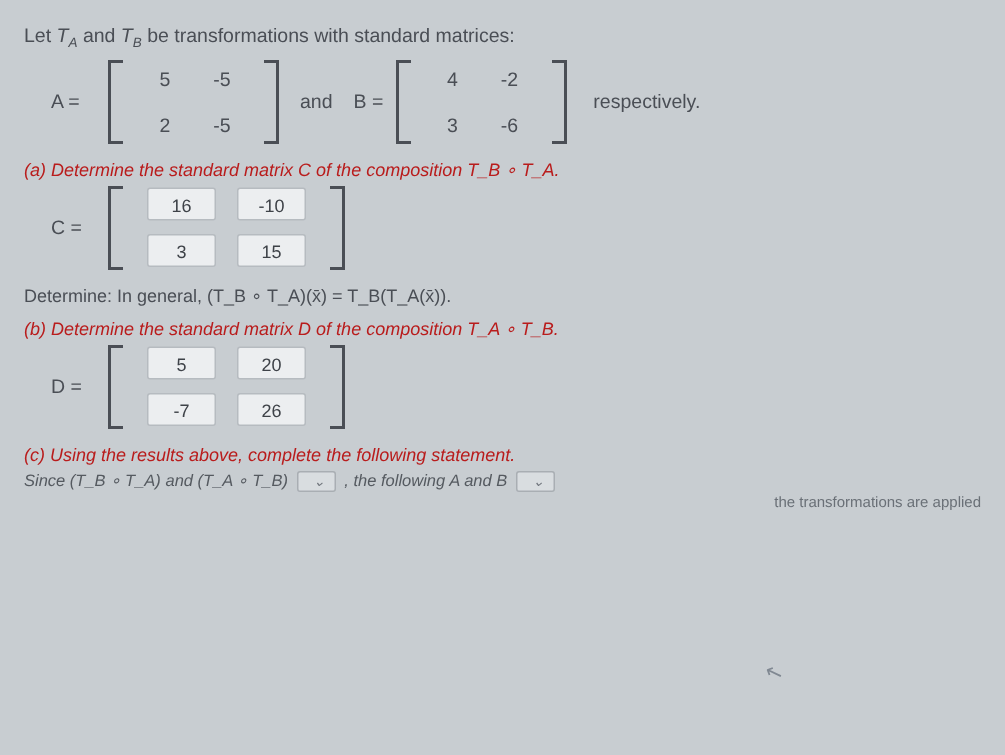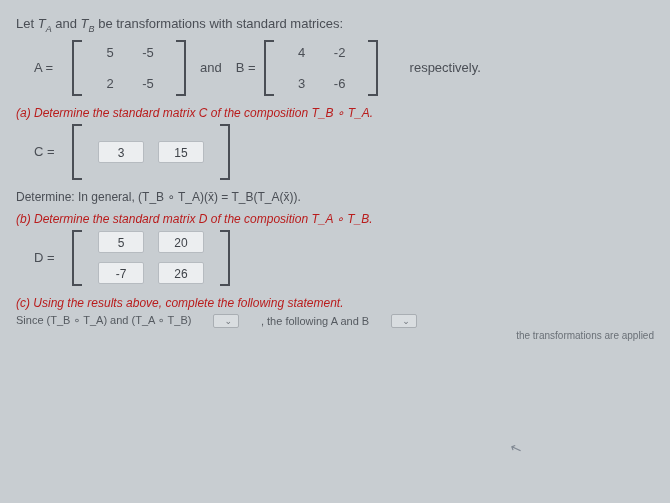--- a/index.html
+++ b/index.html
@@ -53,25 +53,26 @@
     text-align: center;
     font-size: 12px;
     color: #3e4248;
   }
   .section { font-size: 12px; color: #b91c1c; margin: 6px 0 4px 0; font-style: italic; }
   .indent { margin-left: 18px; }
   .reminder { font-size: 12px; margin: 10px 0 8px 0; }
   .footer-row {
     display: flex;
     align-items: center;
-    gap: 22px;
+    gap: 6px;
     font-size: 11px;
     color: #555a60;
     margin-top: 4px;
     flex-wrap: nowrap;
+    font-style: italic;
   }
   .dropdown {
     display: inline-flex;
     align-items: center;
     gap: 4px;
     background: #d9dde0;
     border: 1px solid #a9aeb3;
     border-radius: 2px;
     padding: 1px 6px;
     font-size: 10px;
@@ -117,28 +118,32 @@
       <span class="mcell">4</span>
       <span class="mcell">-2</span>
     </span>
     <span class="mrow">
       <span class="mcell">3</span>
       <span class="mcell">-6</span>
     </span>
   </span>
   <span class="bracket right"></span>
 
-  <span style="margin-left:24px;">respectively.</span>
+  <span style="margin-left:10px;">respectively.</span>
 </div>
 
 <div class="section">(a) Determine the standard matrix C of the composition T_B ∘ T_A.</div>
 <div class="matrix-row indent">
   <span class="label">C =</span>
   <span class="bracket"></span>
   <span class="mcells">
+    <span class="mrow">
+      <span class="inputcell">16</span>
+      <span class="inputcell">-10</span>
+    </span>
     <span class="mrow">
       <span class="inputcell">3</span>
       <span class="inputcell">15</span>
     </span>
   </span>
   <span class="bracket right"></span>
 </div>
 
 <div class="reminder">Determine: In general, (T_B ∘ T_A)(x̄) = T_B(T_A(x̄)).</div>
 

